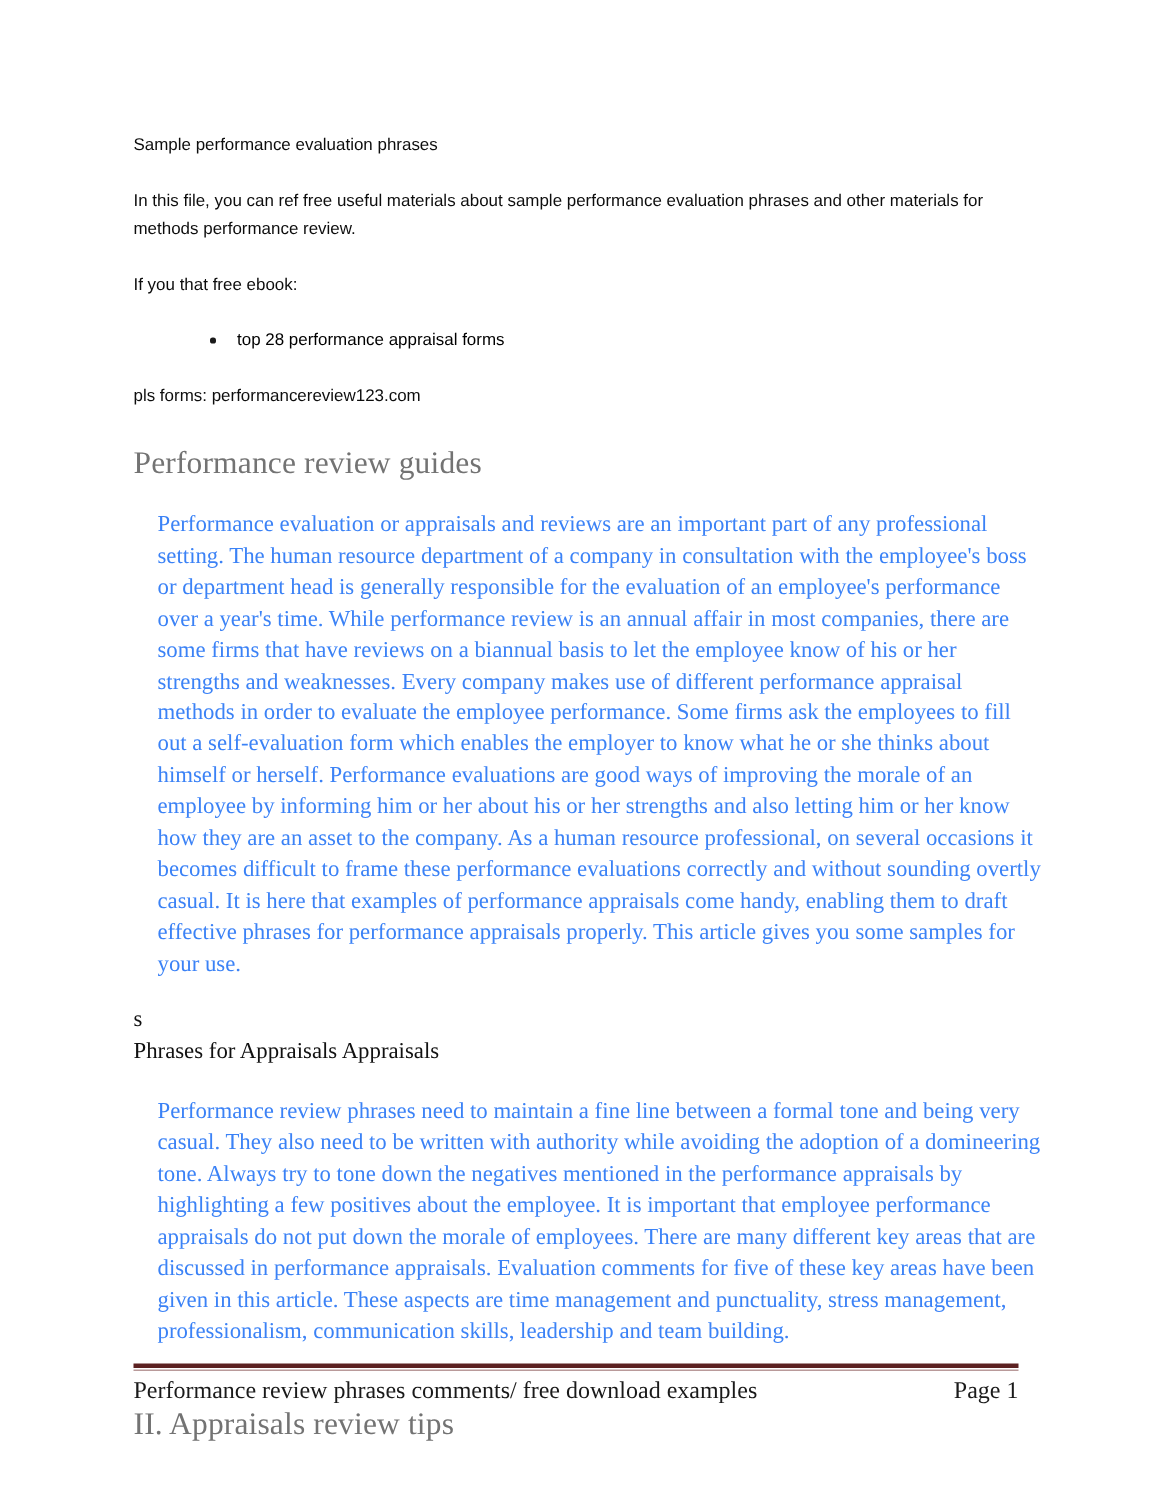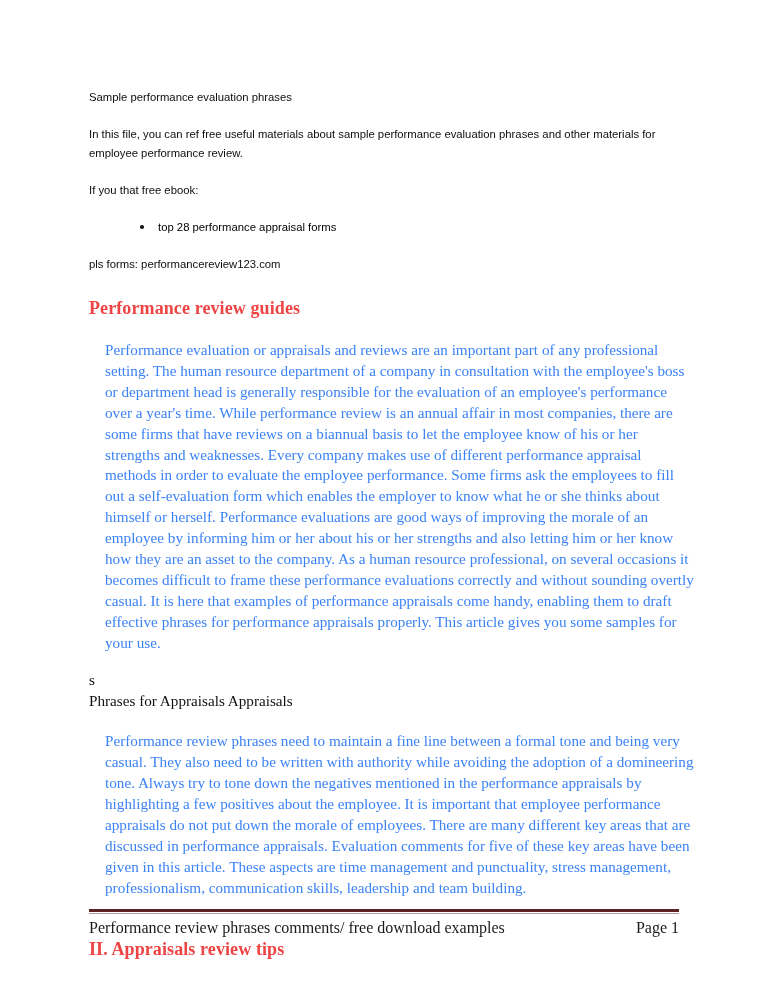--- a/index.html
+++ b/index.html
@@ -68,24 +68,24 @@
     top: 8px;
     width: 3.5px;
     height: 3.5px;
     border-radius: 50%;
     background: #1a1a1a;
   }
 
   
   .heading {
     font-family: "Liberation Serif", serif;
-    font-weight: bold;
-    font-size: 18px;
+    font-weight: normal;
+    font-size: 21px;
     line-height: 24px;
-    color: #ef4444;
+    color: #737373;
     margin: 0;
     letter-spacing: 0.1px;
   }
   .heading-1 {
     margin-top: 22px;
     margin-bottom: 20px;
   }
   .heading-2 {
     margin-top: 38px;
   }
@@ -146,21 +146,21 @@
 </style>
 </head>
 <body>
 
 <div class="page">
 
   <div class="content">
 
     <div class="intro">
       <p>Sample performance evaluation phrases</p>
-      <p>In this file, you can ref free useful materials about sample performance evaluation phrases and other materials for employee performance review.</p>
+      <p>In this file, you can ref free useful materials about sample performance evaluation phrases and other materials for methods performance review.</p>
       <p class="tight">If you that free ebook:</p>
     </div>
 
     <ul class="bullets">
       <li>top 28 performance appraisal forms</li>
     </ul>
 
     <div class="intro">
       <p>pls forms: performancereview123.com</p>
     </div>

